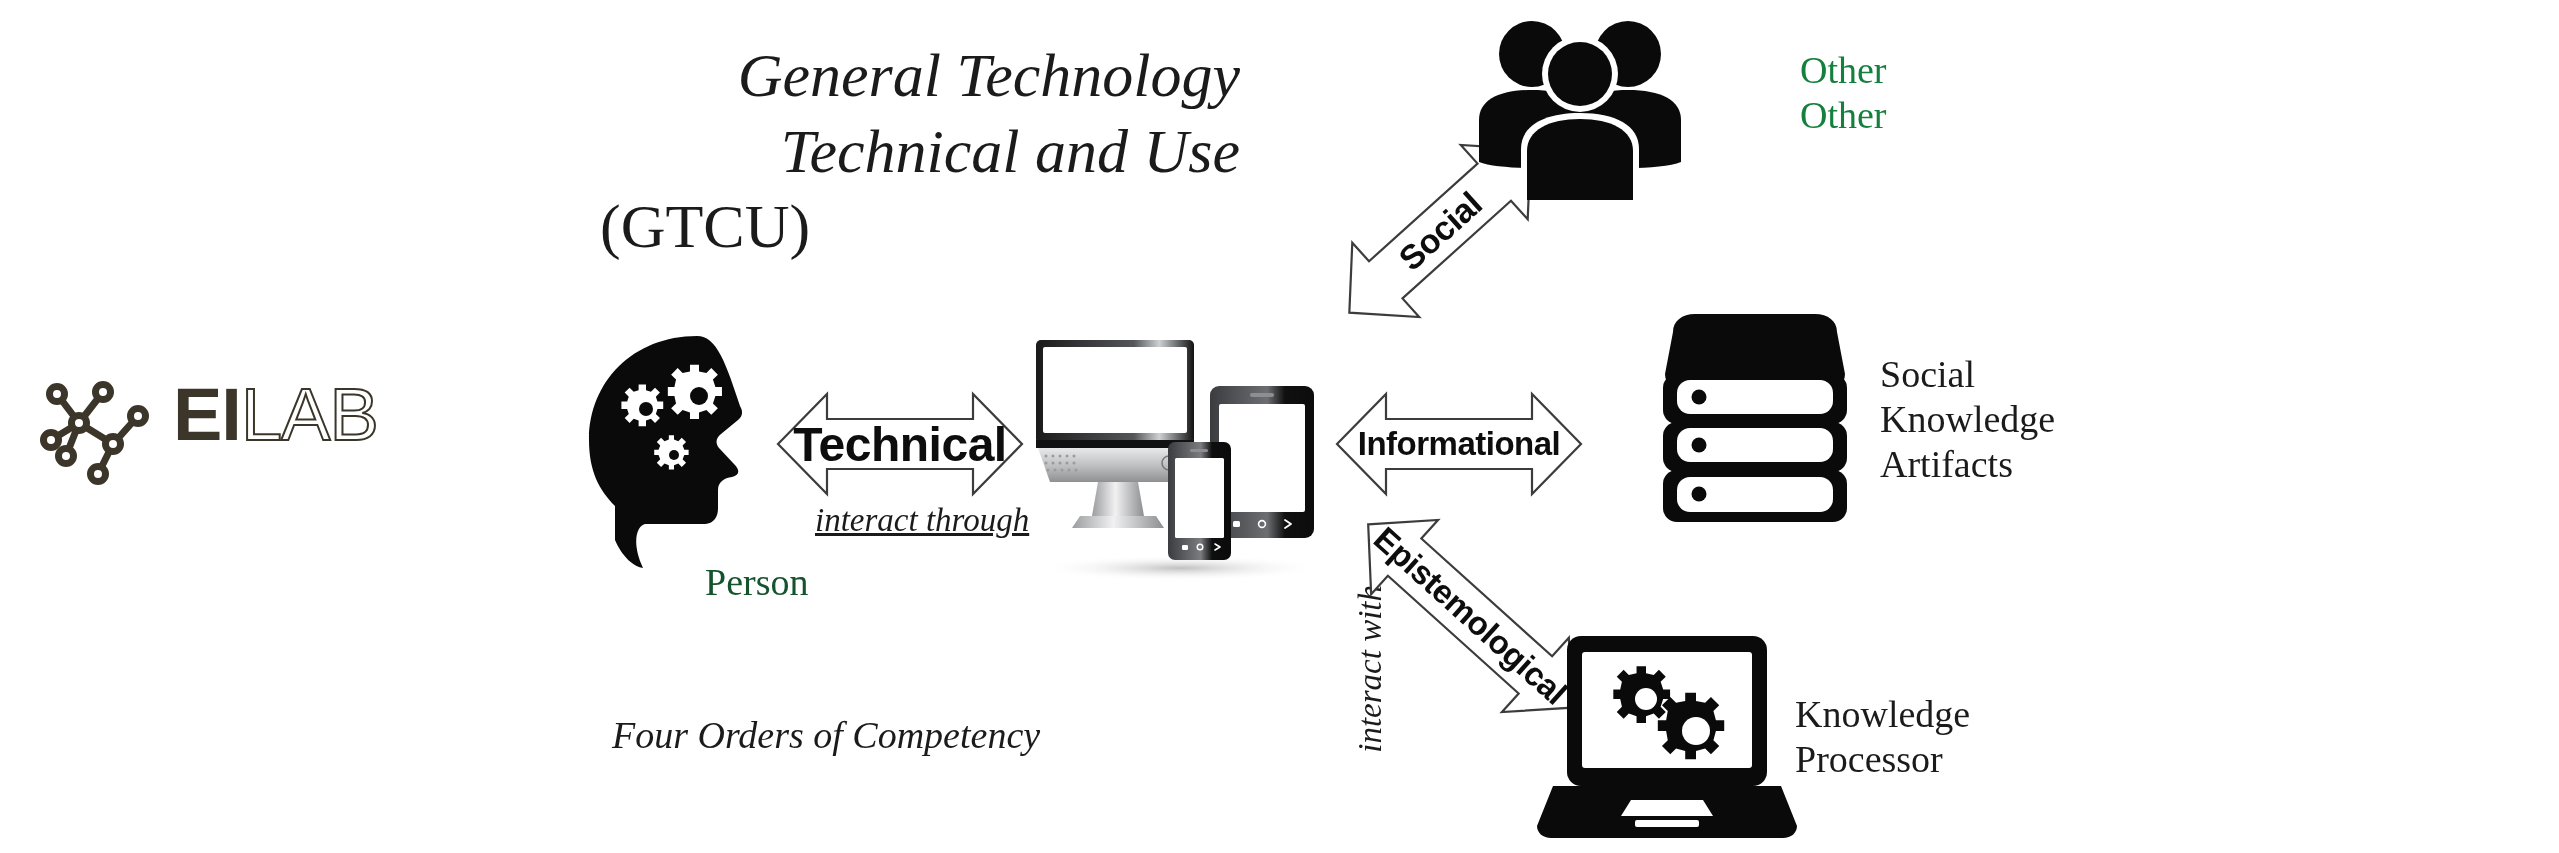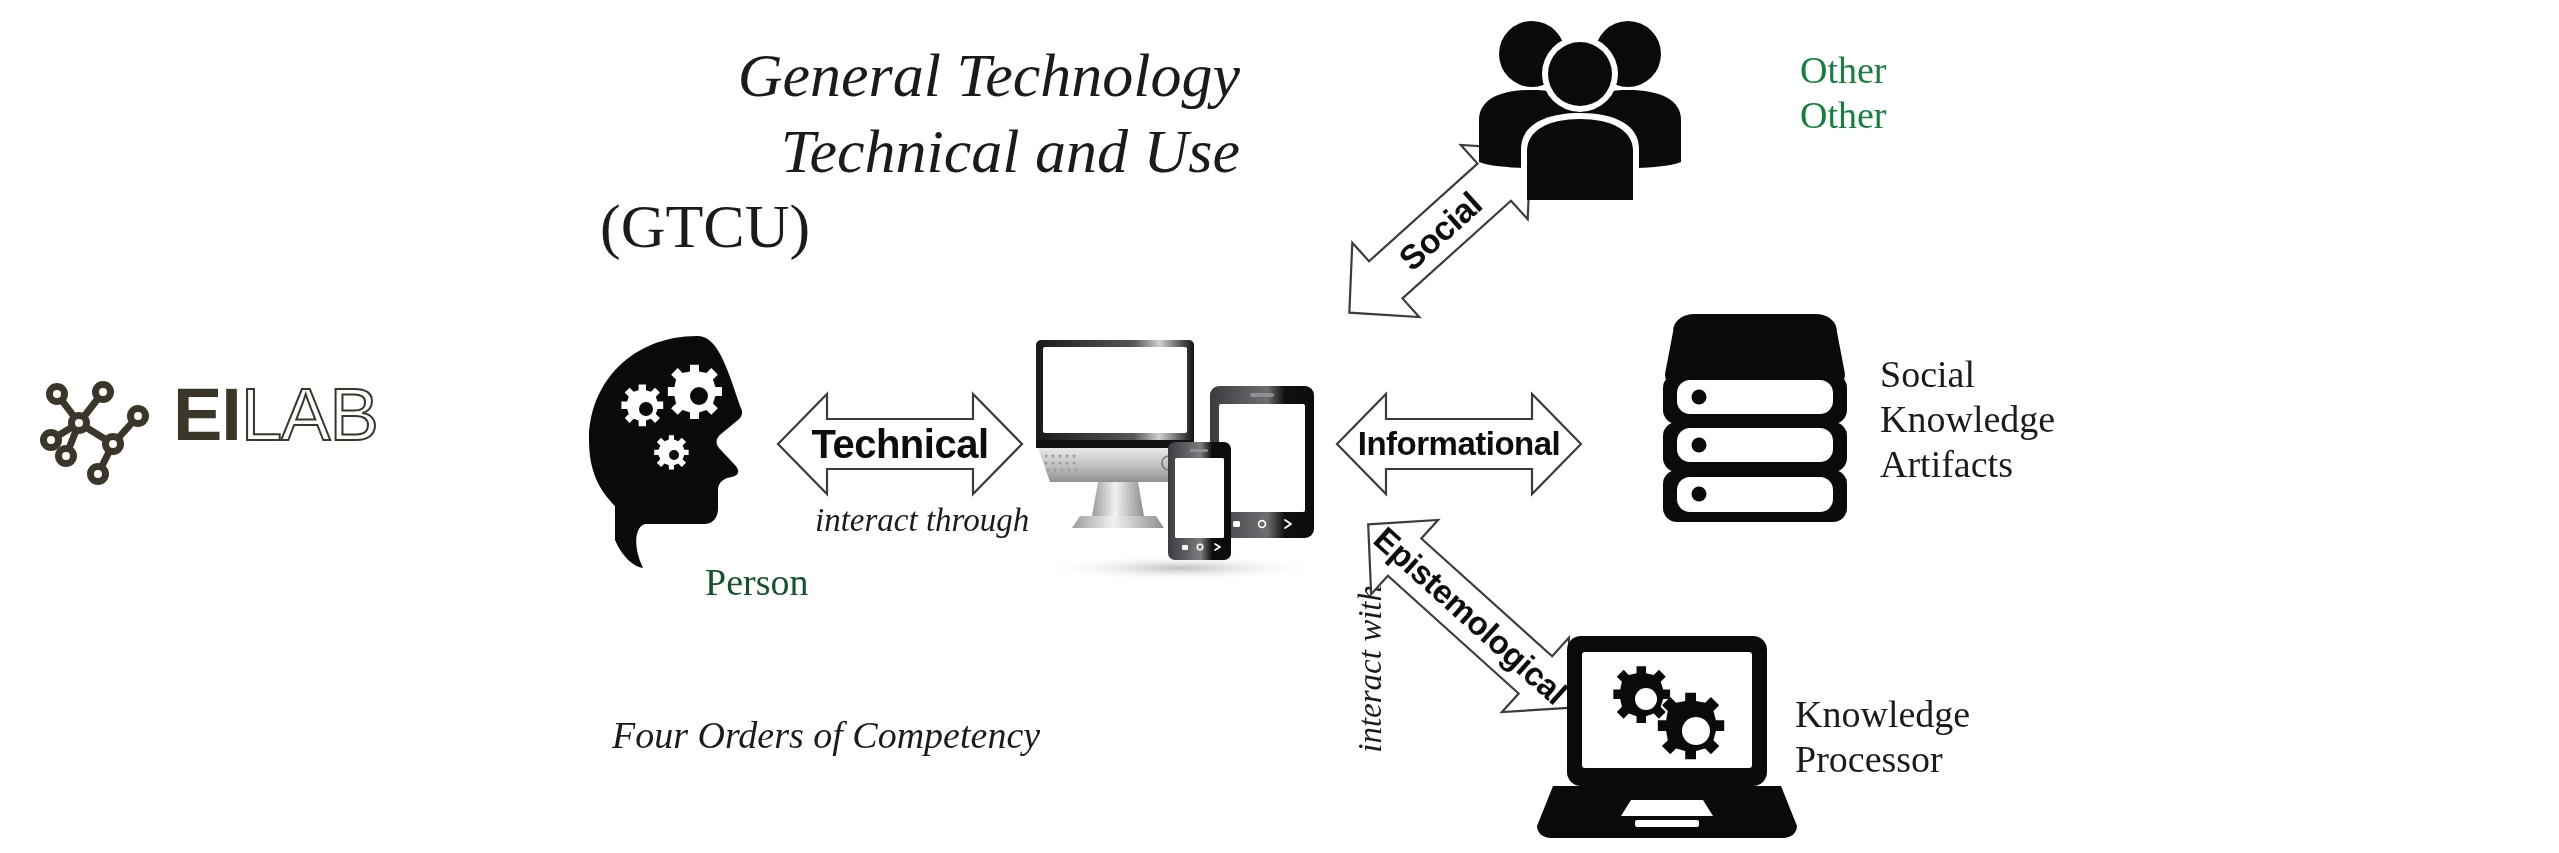--- a/index.html
+++ b/index.html
@@ -32,22 +32,22 @@
 
   
   .arrow-wrap{position:absolute;}
   .arrow-label{
     position:absolute;left:0;top:0;width:100%;height:100%;
     display:flex;align-items:center;justify-content:center;
     font-family:"Liberation Sans", sans-serif;font-weight:700;color:#0d0d0d;
     pointer-events:none;letter-spacing:-0.5px;
   }
   #arrow-technical{left:775px;top:388px;width:250px;height:112px;}
-  #arrow-technical .arrow-label{font-size:40px;}
-  #tech-sub{left:815px;top:502px;font-style:italic;font-size:33px;color:#1b1b1b;white-space:nowrap;}
+  #arrow-technical .arrow-label{font-size:48px;}
+  #tech-sub{left:815px;top:502px;font-style:italic;font-size:33px;color:#1b1b1b;white-space:nowrap;text-decoration:underline;}
 
   #arrow-informational{left:1334px;top:388px;width:250px;height:112px;}
   #arrow-informational .arrow-label{font-size:33px;}
 
   #arrow-social{left:1315px;top:175px;width:250px;height:112px;
      transform:rotate(-42deg);transform-origin:50% 50%;}
   #arrow-social .arrow-label{font-size:34px;}
 
   #arrow-epistem{left:1330px;top:560px;width:280px;height:112px;
      transform:rotate(42deg);transform-origin:50% 50%;}

